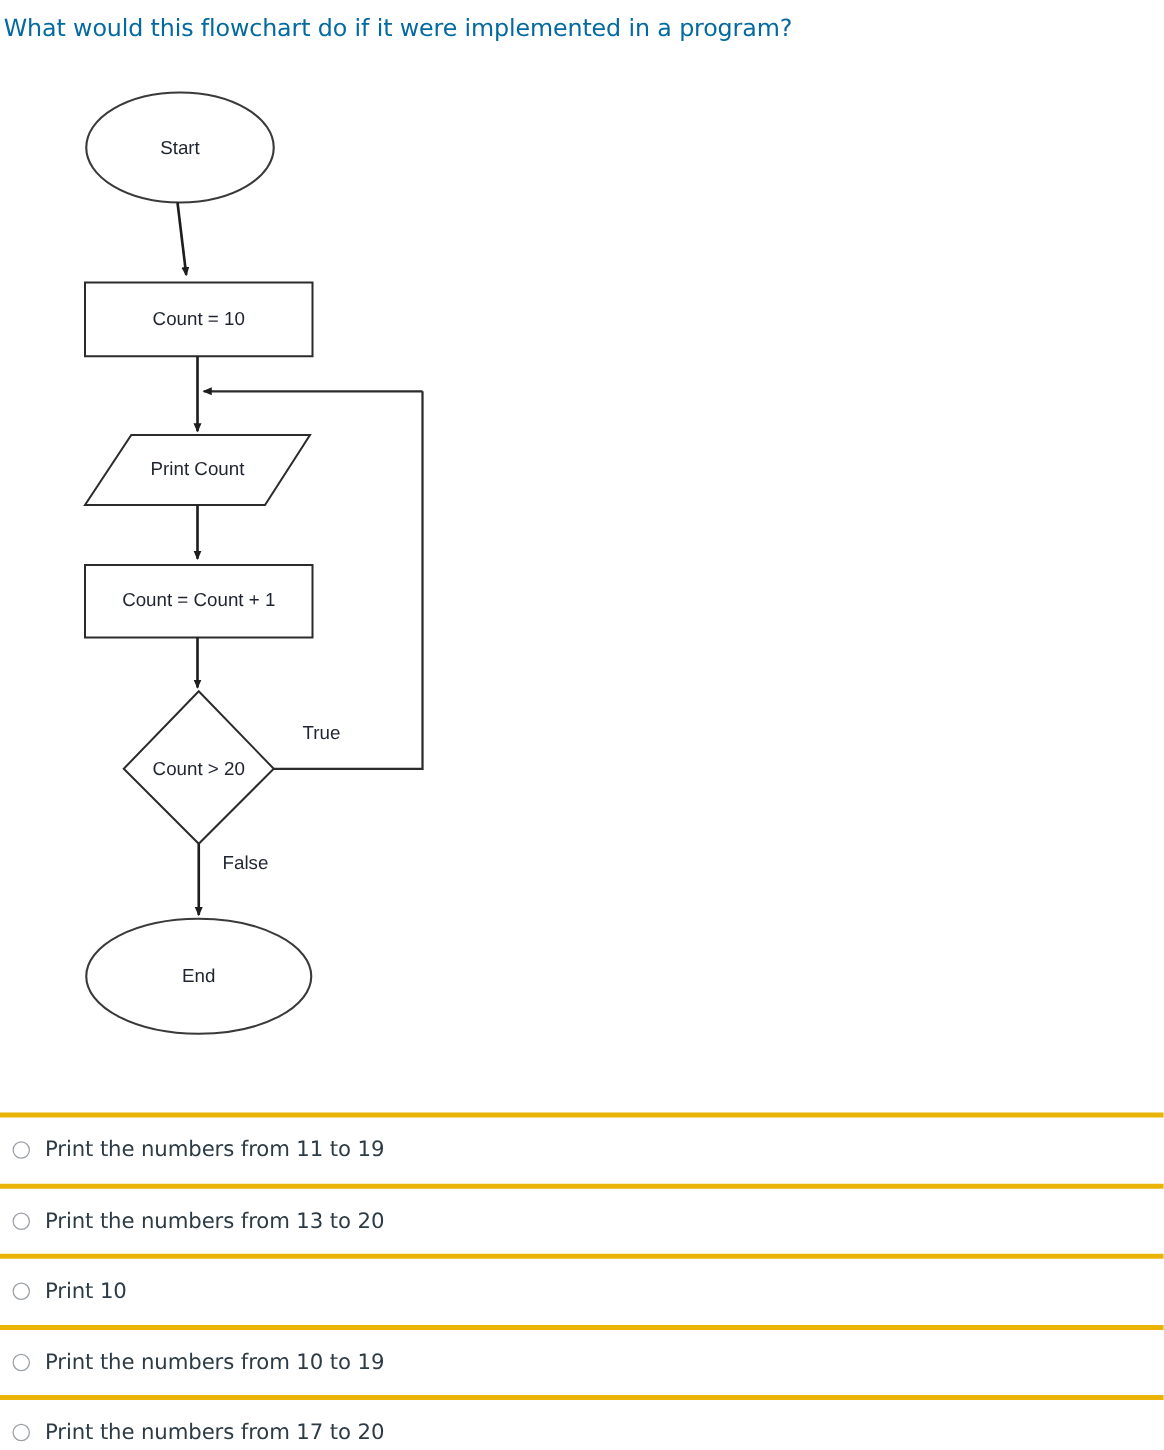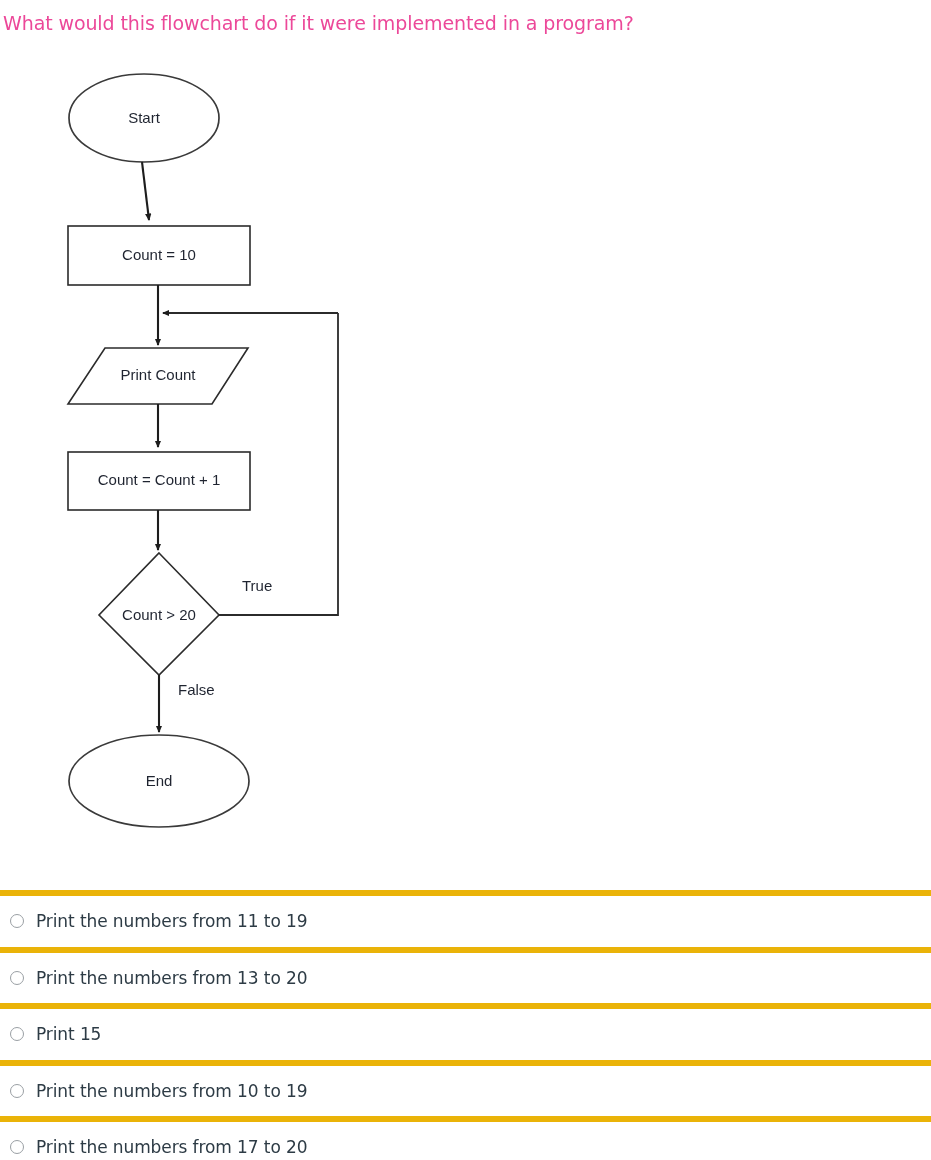--- a/index.html
+++ b/index.html
@@ -16,21 +16,21 @@
   }
 
   
   #question-text {
     position: absolute;
     left: 3px;
     top: 10px;
     width: 900px;
     font-size: 19px;
     line-height: 26px;
-    color: #ec4899;
+    color: #0369a1;
     font-family: "DejaVu Sans", sans-serif;
     letter-spacing: -0.1px;
     white-space: nowrap;
   }
 
   
   #flowchart-figure {
     position: absolute;
     left: 12px;
     top: 55px;
@@ -78,21 +78,21 @@
   
   #answer-options {
     position: absolute;
     left: 0;
     top: 890px;
     width: 931px;
   }
   .option-row {
     position: relative;
     height: 56.5px;
-    border-top: 6px solid #eab308;
+    border-top: 4px solid #eab308;
     display: flex;
     align-items: center;
     box-sizing: border-box;
   }
   .option-row:last-child {
     border-bottom: 1px solid #e4e6e8;
   }
   .option-radio {
     width: 14px;
     height: 14px;
@@ -165,21 +165,21 @@
   <div class="option-row">
     <span class="option-radio"></span>
     <span class="option-label">Print the numbers from 11 to 19</span>
   </div>
   <div class="option-row">
     <span class="option-radio"></span>
     <span class="option-label">Print the numbers from 13 to 20</span>
   </div>
   <div class="option-row">
     <span class="option-radio"></span>
-    <span class="option-label">Print 15</span>
+    <span class="option-label">Print 10</span>
   </div>
   <div class="option-row">
     <span class="option-radio"></span>
     <span class="option-label">Print the numbers from 10 to 19</span>
   </div>
   <div class="option-row">
     <span class="option-radio"></span>
     <span class="option-label">Print the numbers from 17 to 20</span>
   </div>
 </div>

